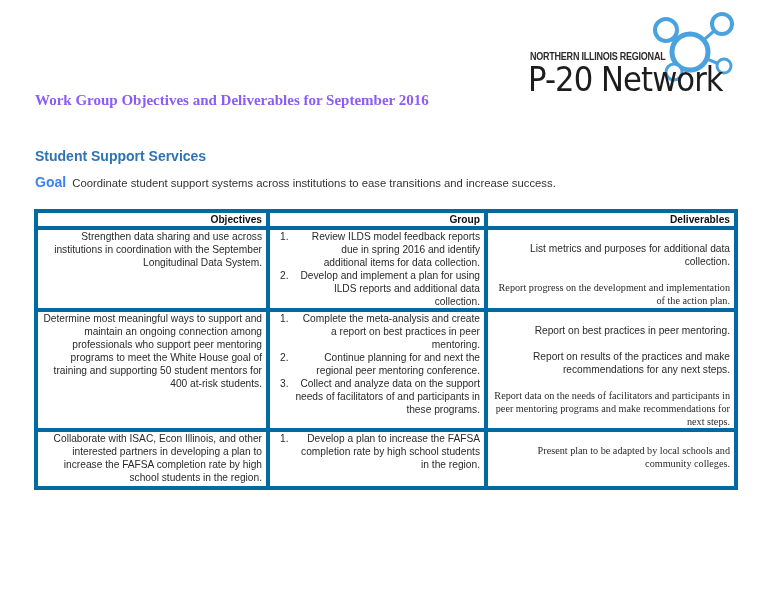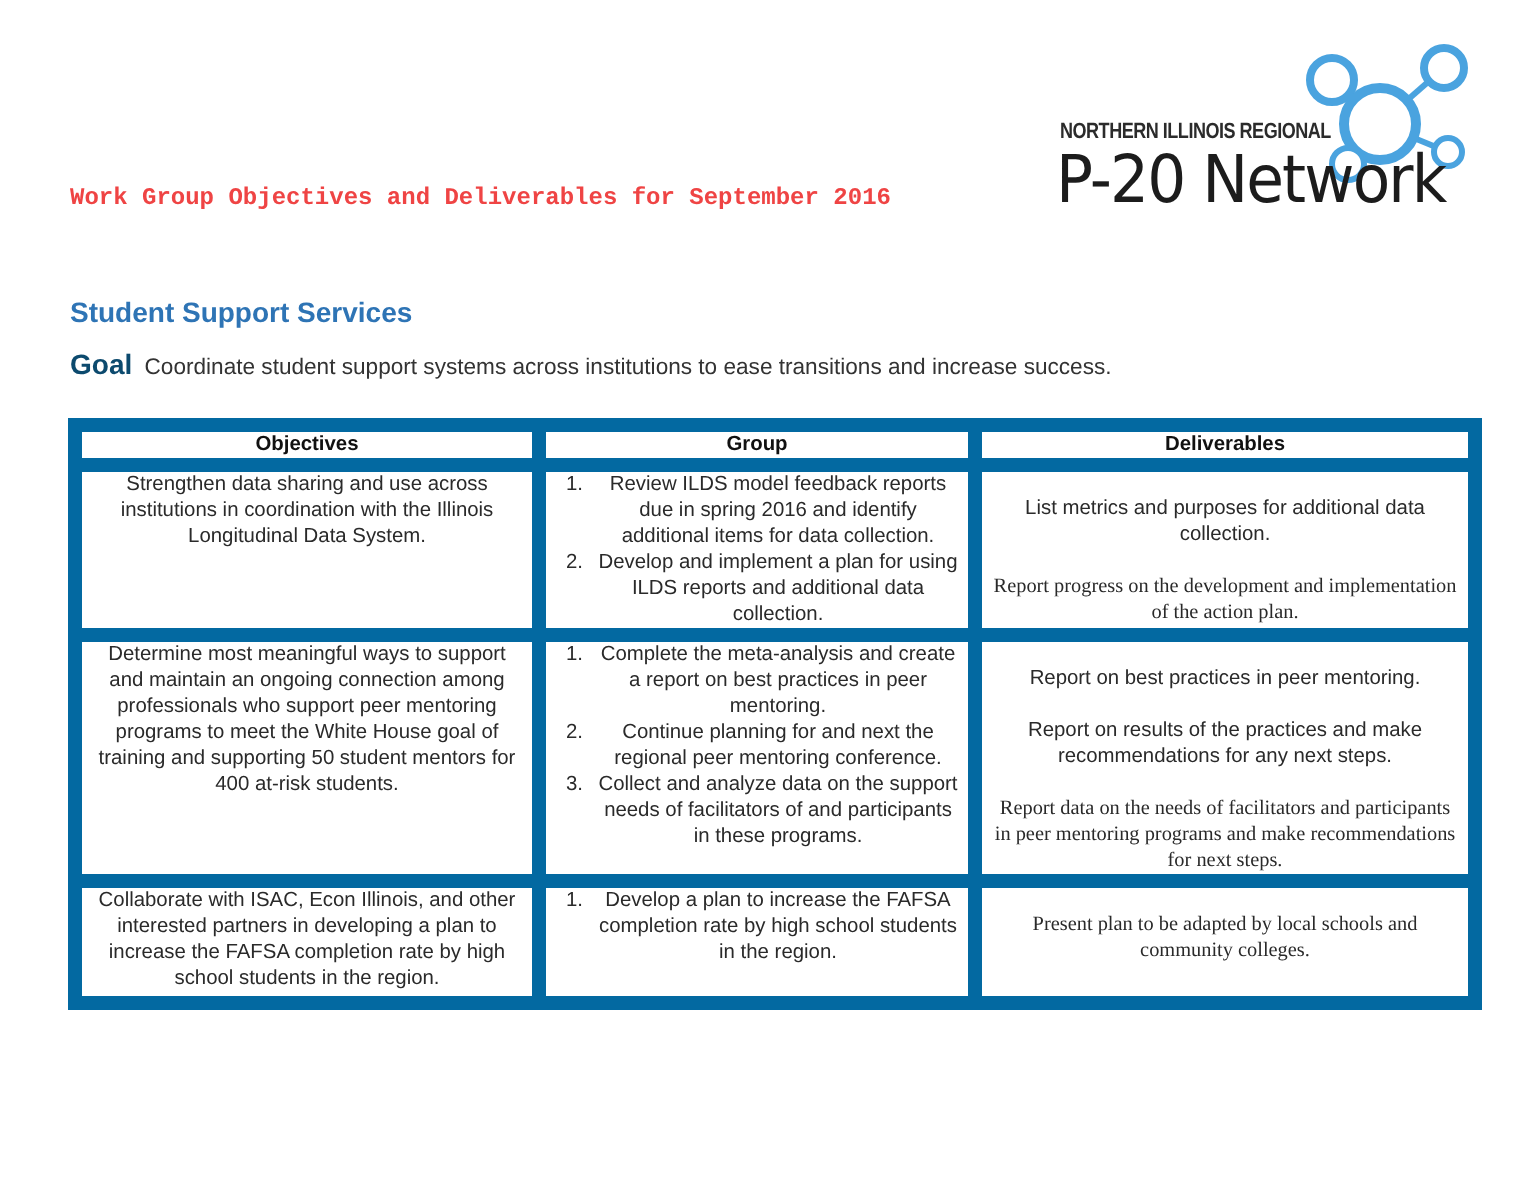--- a/index.html
+++ b/index.html
@@ -11,21 +11,21 @@
       width: 768px;
       height: 593px;
       position: relative;
       overflow: hidden;
       font-family: "Liberation Sans", "DejaVu Sans", sans-serif;
       color: #1a1a1a;
     }
     .logo {
       position: absolute;
       left: 528px;
-      top: 20px;
+      top: 10px;
       width: 210px;
       height: 85px;
     }
     .logo .org {
       position: absolute;
       left: 2px;
       top: 40px;
       font-family: "Liberation Sans", sans-serif;
       font-size: 11px;
       font-weight: bold;
@@ -50,24 +50,24 @@
     }
     .logo svg {
       position: absolute;
       left: 110px;
       top: 0;
     }
     .doc-title {
       position: absolute;
       left: 35px;
       top: 92px;
-      font-family: Liberation Mono, monospace;
-      font-size: 12px;
-      font-weight: bold;
-      color: #ef4444;
+      font-family: Liberation Serif, serif;
+      font-size: 15px;
+      font-weight: bold;
+      color: #8b5cf6;
       white-space: nowrap;
     }
     .section-title {
       position: absolute;
       left: 35px;
       top: 148px;
       font-size: 14px;
       font-weight: bold;
       color: #2e74b5;
       white-space: nowrap;
@@ -75,40 +75,40 @@
     }
     .goal {
       position: absolute;
       left: 35px;
       top: 174px;
       font-size: 11.3px;
       color: #333;
       white-space: nowrap;
     }
     .goal .goal-label {
-      color: #0c4a6e;
+      color: #3b82f6;
       font-size: 14px;
       font-weight: bold;
       margin-right: 3px;
     }
     table.plan {
       position: absolute;
       left: 34px;
       top: 209px;
       width: 700px;
       border-collapse: collapse;
       font-size: 10.2px;
       line-height: 13px;
       color: #2a2a2a;
       table-layout: fixed;
     }
     table.plan td, table.plan th {
-      border: 7px solid #0369a1;
+      border: 4px solid #0369a1;
       vertical-align: top;
-      text-align: center;
+      text-align: right;
       padding: 0 4px 0 4px;
     }
     table.plan th {
       font-weight: bold;
       color: #111;
       height: 12px;
     }
     col.c1 { width: 232px; }
     col.c2 { width: 218px; }
     col.c3 { width: 250px; }
@@ -175,21 +175,21 @@
   </colgroup>
   <thead>
     <tr>
       <th>Objectives</th>
       <th>Group</th>
       <th>Deliverables</th>
     </tr>
   </thead>
   <tbody>
     <tr class="r1">
-      <td>Strengthen data sharing and use across institutions in coordination with the Illinois Longitudinal Data System.</td>
+      <td>Strengthen data sharing and use across institutions in coordination with the September Longitudinal Data System.</td>
       <td>
         <ol class="steps">
           <li><span class="num">1.</span><span>Review ILDS model feedback reports due in spring 2016 and identify additional items for data collection.</span></li>
           <li><span class="num">2.</span><span>Develop and implement a plan for using ILDS reports and additional data collection.</span></li>
         </ol>
       </td>
       <td class="deliv">
         <p>List metrics and purposes for additional data collection.</p>
         <p>Report progress on the development and implementation of the action plan.</p>
       </td>

